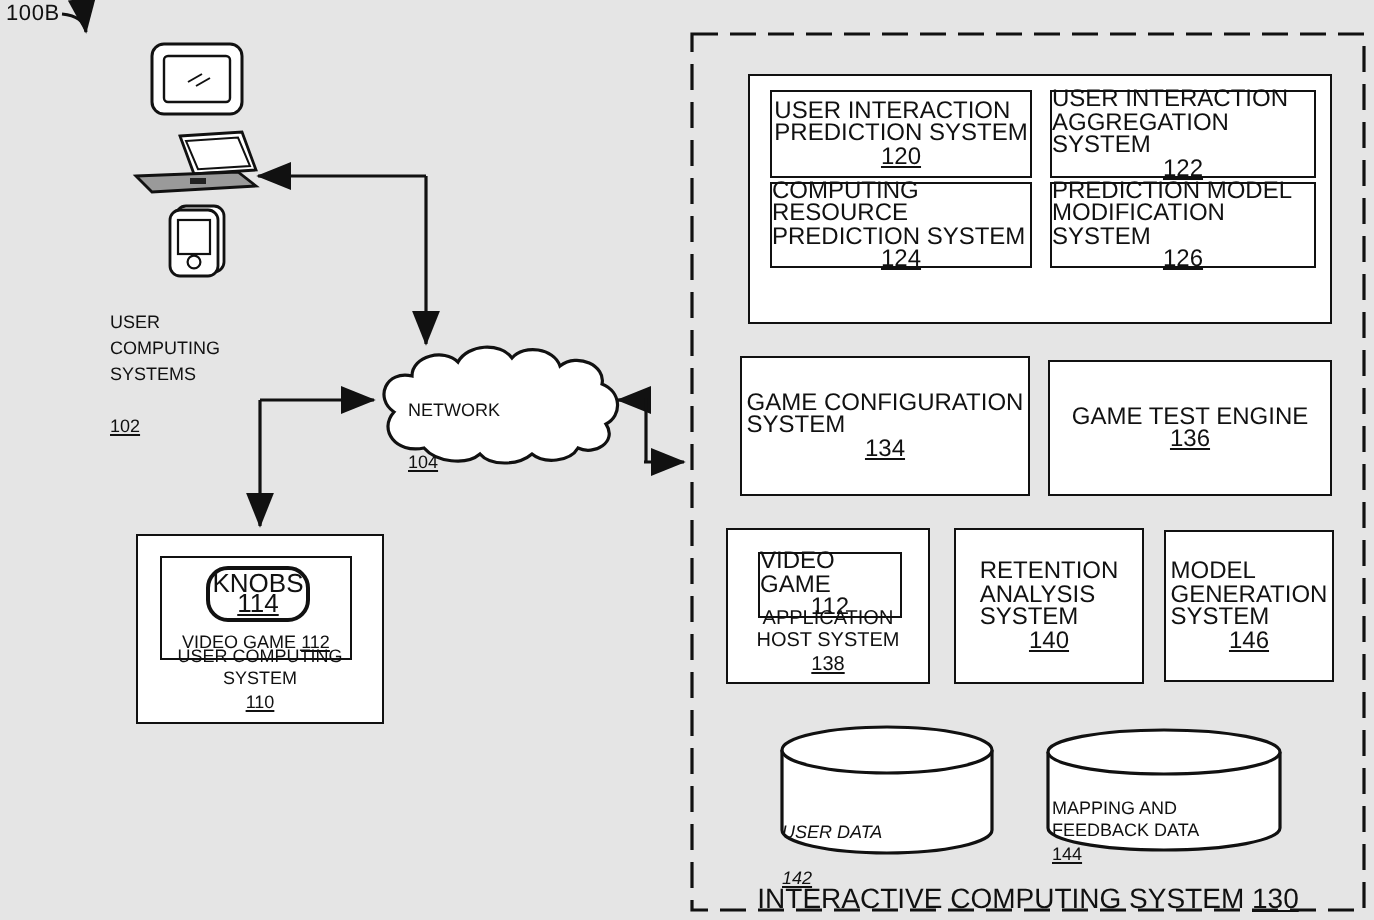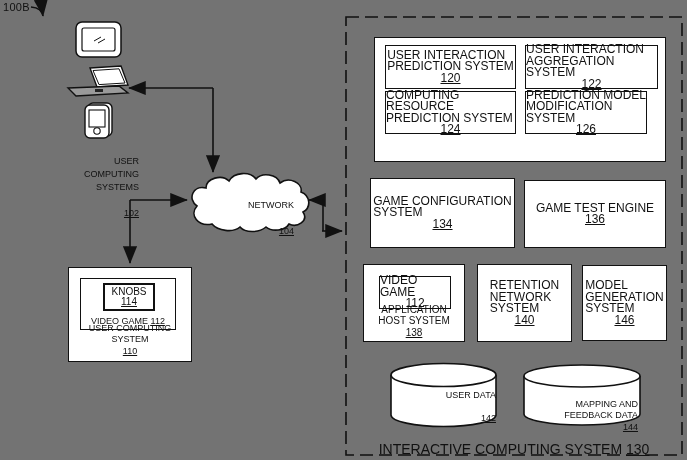--- a/index.html
+++ b/index.html
@@ -1,56 +1,56 @@
 <!DOCTYPE html>
 <html><head>
 <meta charset="utf-8">
 <style>
   html,body{margin:0;padding:0;background:#fff;}
   #canvas{
-    position:relative;width:687px;height:460px;background:#737373;overflow:hidden;
+    position:relative;width:687px;height:460px;background:#e5e5e5;overflow:hidden;
     font-family:"Liberation Sans",sans-serif;color:#111;
   }
   #overlay{position:absolute;left:0;top:0;width:687px;height:460px;}
   .box{position:absolute;border:1.6px solid #111;background:#fff;box-sizing:border-box;}
   .cc{display:flex;flex-direction:column;align-items:center;justify-content:center;text-align:center;}
   .lbl{font-size:12px;line-height:11.5px;text-align:left;white-space:pre-line;}
   .t{white-space:pre-line;}
   .r{text-decoration:underline;text-underline-offset:1px;}
   .abslbl{position:absolute;left:0;right:0;text-align:center;}
-  .free{position:absolute;font-size:9px;line-height:11.5px;text-align:right;white-space:pre-line;}
+  .free{position:absolute;font-size:9px;line-height:11.5px;text-align:left;white-space:pre-line;}
 
   #fig-label{position:absolute;left:3px;top:1px;font-size:11px;letter-spacing:.3px;}
   #devices-label{left:55px;top:142px;width:84px;line-height:13px;}
   #network-label{left:204px;top:186px;width:90px;line-height:13px;}
 
   #box110{left:68px;top:267px;width:124px;height:95px;}
   #vg110{left:11px;top:10px;width:96px;height:52px;}
-  #knobs{left:22px;top:4px;width:52px;height:28px;border-width:2.4px;font-size:10px;line-height:10.5px;}
+  #knobs{left:22px;top:4px;width:52px;height:28px;border-width:2.4px;font-size:13px;line-height:10.5px;border-radius:11px;}
   #vg110-label{bottom:3px;font-size:9px;}
   #box110-label{bottom:4px;font-size:9px;line-height:11.5px;white-space:pre-line;}
 
   #b118{left:374px;top:37px;width:292px;height:125px;}
   #b120{left:10px;top:7px;width:131px;height:44px;}
   #b122{left:150px;top:7px;width:133px;height:44px;}
   #b124{left:10px;top:53px;width:131px;height:43px;}
-  #b126{left:150px;top:53px;width:122px;height:43px;}
+  #b126{left:150px;top:53px;width:133px;height:43px;}
   #b118-label{bottom:3px;font-size:9px;line-height:11.5px;white-space:pre-line;}
 
   #b134{left:370px;top:178px;width:145px;height:70px;}
   #b136{left:524px;top:180px;width:142px;height:68px;}
 
   #b138{left:363px;top:264px;width:102px;height:78px;}
   #vg138{left:15px;top:11px;width:72px;height:33px;}
   #b138-label{bottom:3px;font-size:10px;line-height:11.5px;white-space:pre-line;}
 
   #b140{left:477px;top:264px;width:95px;height:78px;}
   #b146{left:582px;top:265px;width:85px;height:76px;}
 
-  #cyl142-label{left:391px;top:378px;width:105px;}
+  #cyl142-label{left:391px;top:399px;width:105px;font-style:italic;}
   #cyl144-label{left:526px;top:387px;width:112px;}
 
   #ics-label{position:absolute;left:346px;top:441px;width:336px;text-align:center;font-size:14px;}
 </style>
 </head>
 <body>
 
 <div id="canvas">
 
   <svg id="overlay" viewBox="0 0 687 460">
@@ -183,21 +183,21 @@
     </div>
     <div id="b138-label" class="abslbl">
       <span class="t">APPLICATION
 HOST SYSTEM</span>
       <span class="r">138</span>
     </div>
   </div>
 
   <div id="b140" class="box cc lbl">
     <span class="t">RETENTION
-NETWORK
+ANALYSIS
 SYSTEM</span>
     <span class="r">140</span>
   </div>
 
   <div id="b146" class="box cc lbl">
     <span class="t">MODEL
 GENERATION
 SYSTEM</span>
     <span class="r">146</span>
   </div>

